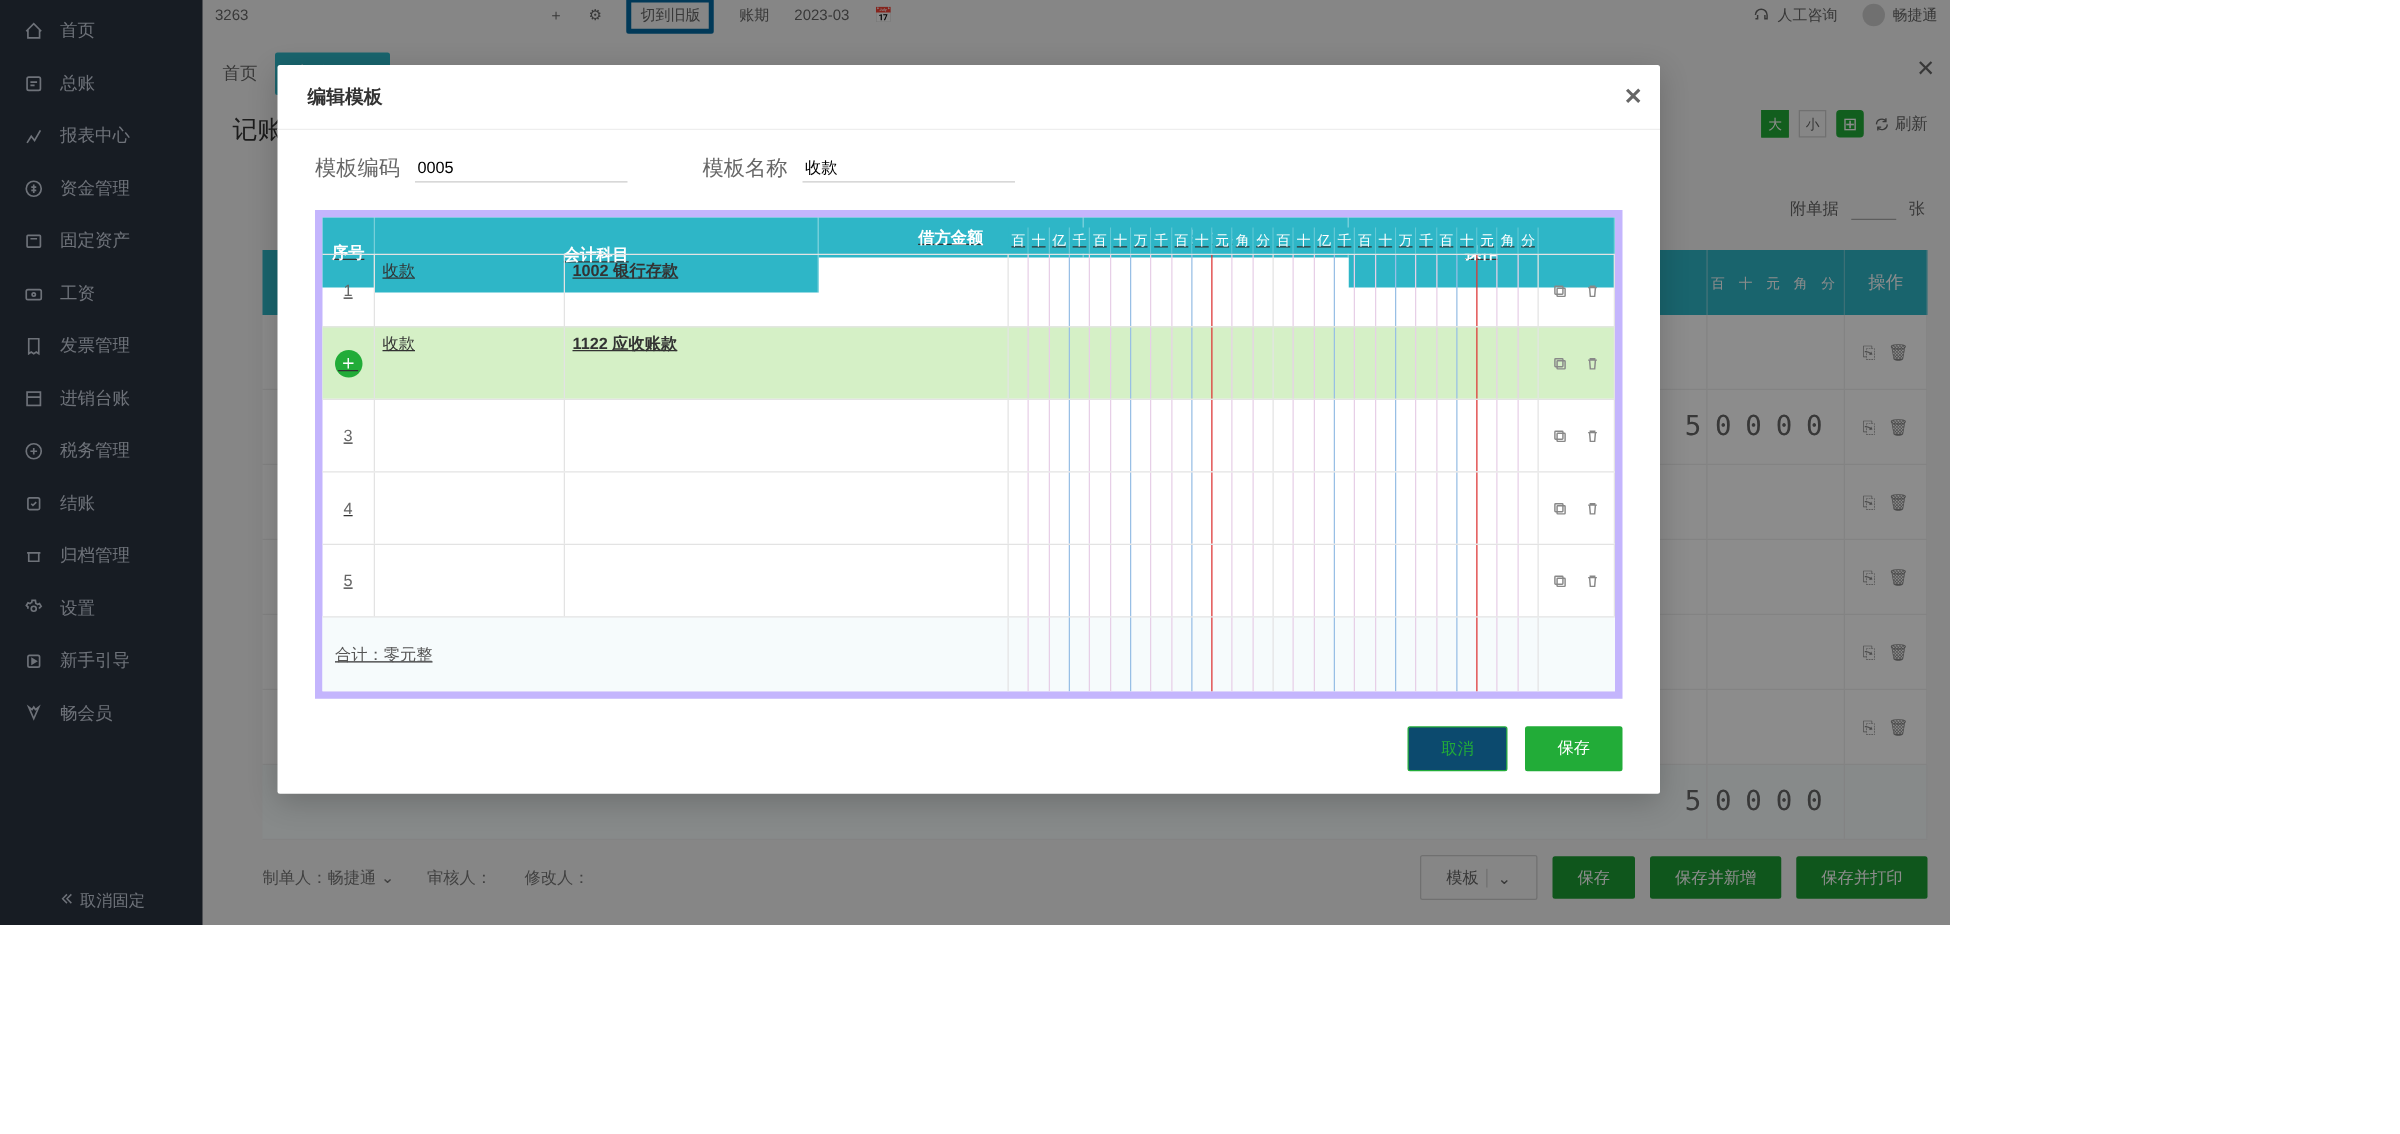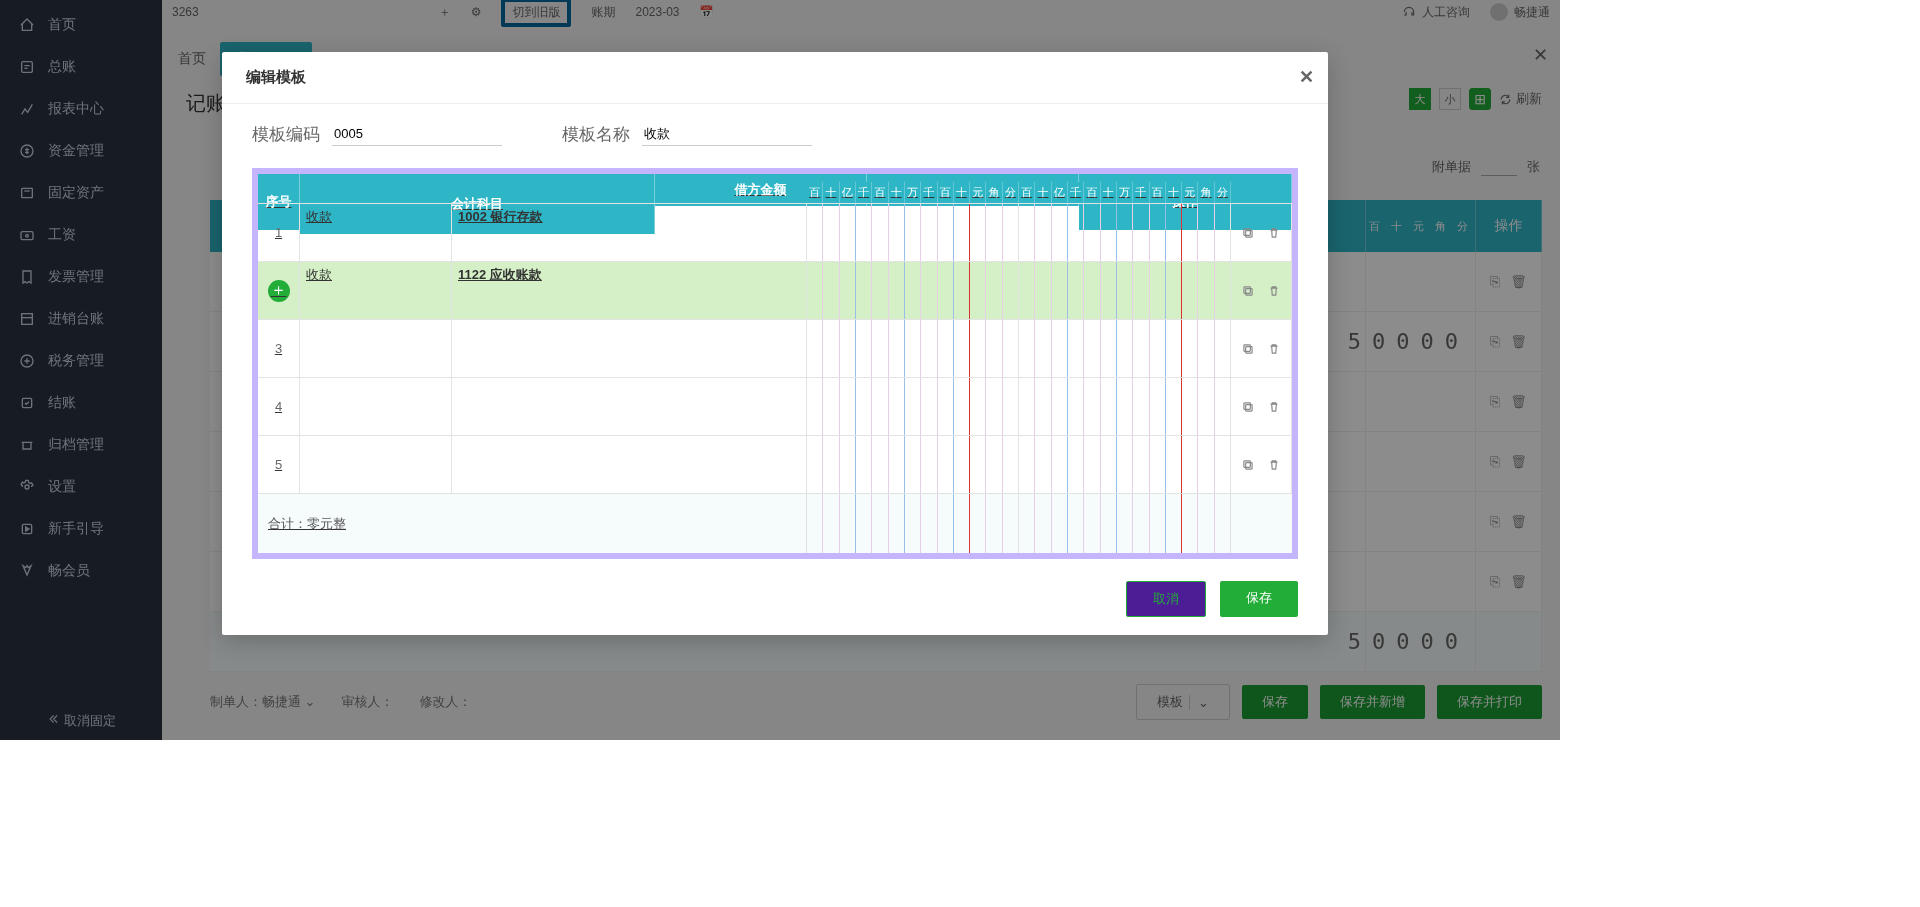--- a/index.html
+++ b/index.html
@@ -98,21 +98,21 @@
     .row-ops { justify-content: center; gap: 12px; color: #888; }
     .row-ops svg { width: 14px; height: 14px; cursor: pointer; }
     
     .mtotal { display: flex; height: 60px; border-top: 1px solid #e3e3e3; background: #f6fbfc; }
     .mtotal .lbl { width: 549px; display: flex; align-items: center; padding-left: 10px; color: #555; border-right: 1px solid #e3e3e3;}
     .mtotal .col-amt { border-right: 1px solid #e3e3e3; }
     .mtotal .amt-grid { height: 100%; display: flex;}
     
     .modal-ft { padding: 18px 30px; display: flex; justify-content: flex-end; gap: 14px; }
     .btn { padding: 8px 26px; font-size: 13px; border-radius: 2px; cursor: pointer; }
-    .btn.cancel { border: 1px solid #22ac38; color: #22ac38; background: #4c1d95; }
+    .btn.cancel { border: 1px solid #22ac38; color: #22ac38; background: #0c4a6e; }
     .btn.save { background: #22ac38; color: #fff; }
     
     
     .page-close { position: absolute; right: 12px; top: 44px; font-size: 18px; color: #666; cursor: pointer; }
   </style>
 </head>
 <body>
 
 <div class="app">
 

